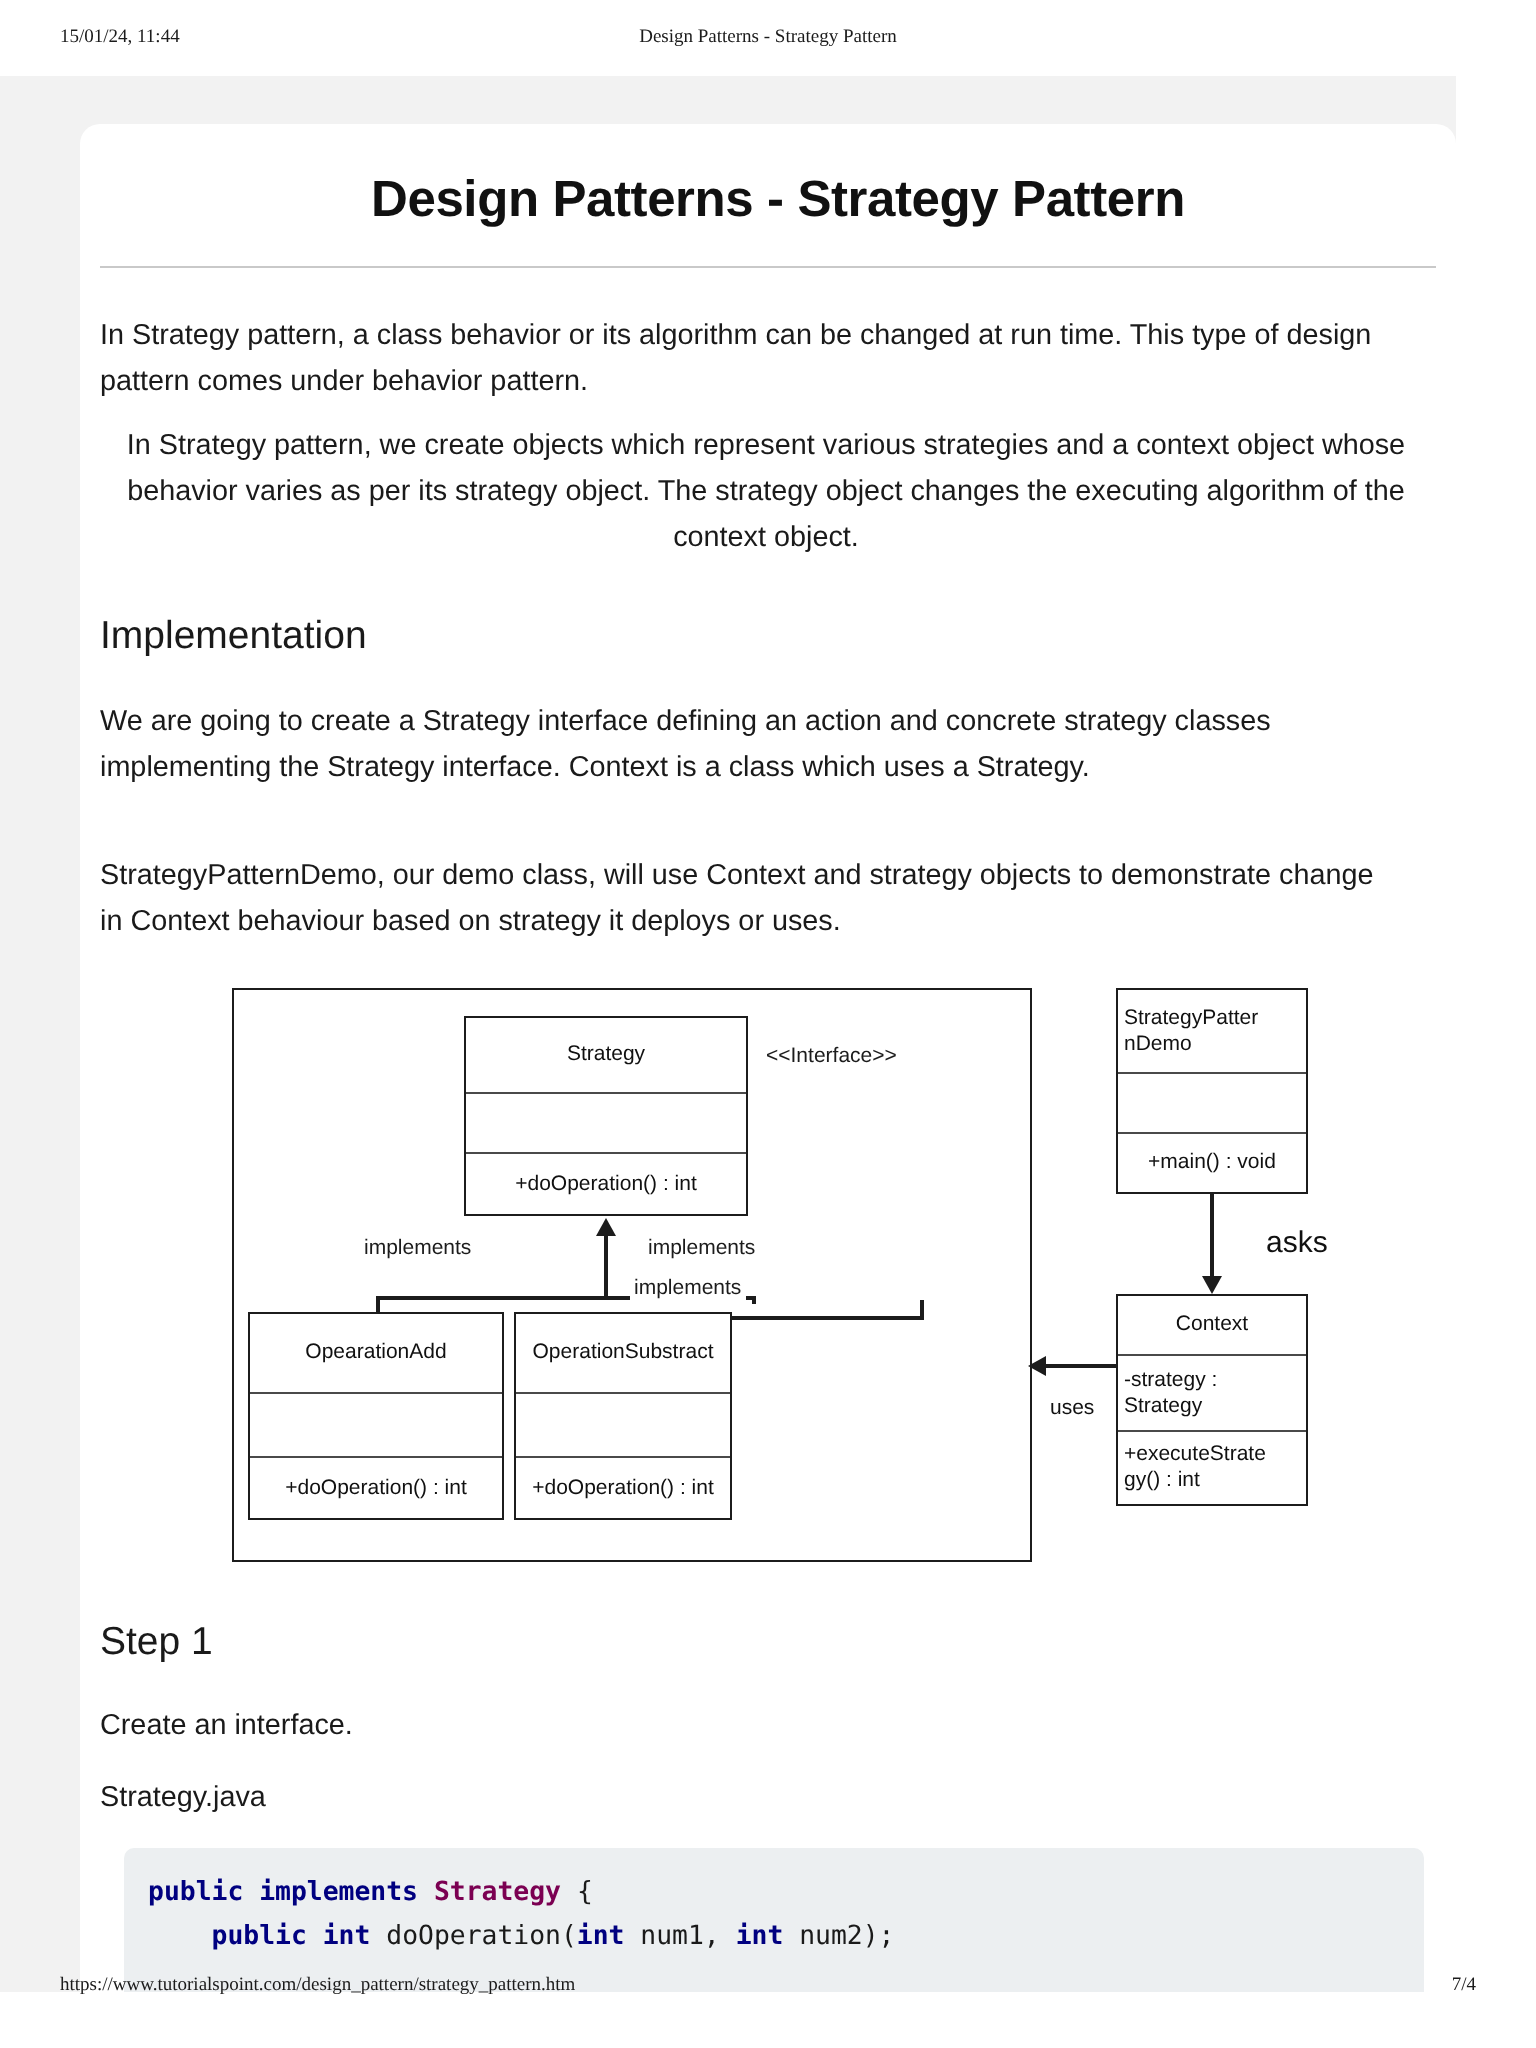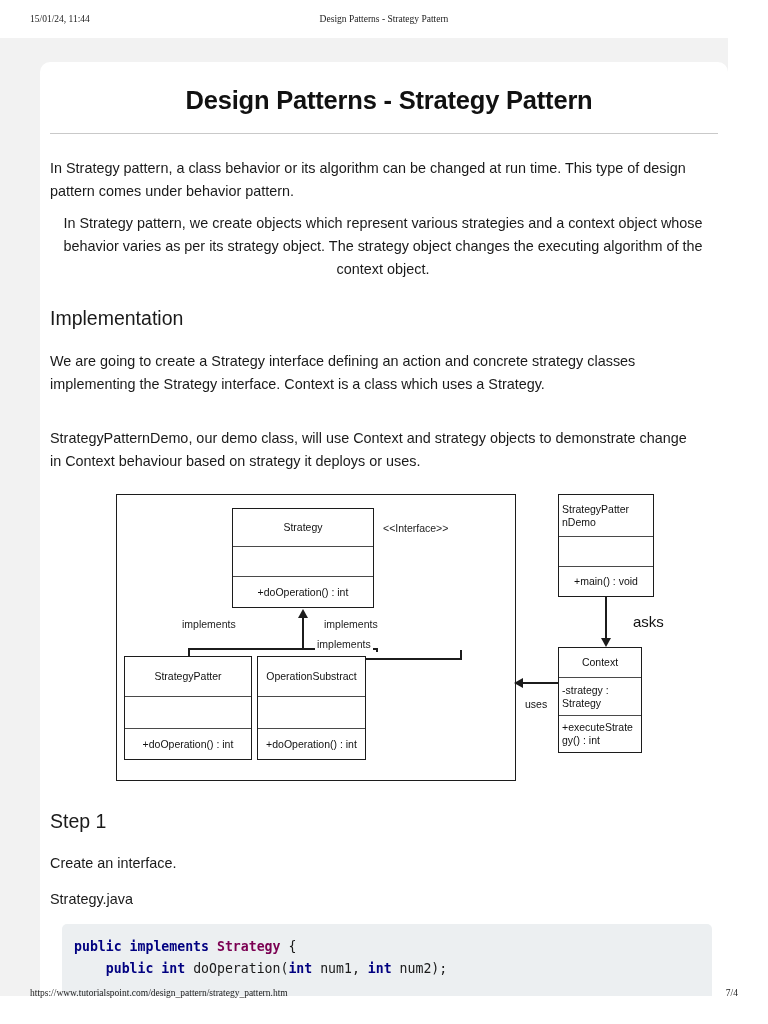--- a/index.html
+++ b/index.html
@@ -233,21 +233,21 @@
     border-bottom: 5px solid transparent;
     border-right: 9px solid #1c1c1c;
   }
 
   
   .c-demo { left: 442px; top: 4px;   width: 96px; height: 103px; }
   .c-demo .d1 { height: 42px; }
   .c-demo .d2 { height: 30px; }
   .c-demo .d3 { height: 29px; }
 
-  .c-context { left: 442px; top: 157px; width: 84px; height: 106px; }
+  .c-context { left: 442px; top: 157px; width: 96px; height: 106px; }
   .c-context .k1 { height: 30px; }
   .c-context .k2 { height: 38px; }
   .c-context .k3 { height: 36px; }
 
   .lbl-asks {
     position: absolute;
     left: 496px;
     top: 123px;
     font-size: 15px;
     white-space: nowrap;
@@ -337,21 +337,21 @@
       <div class="ln v" style="left:72px;  top:158px; height:10px;"></div>
       <div class="ln v" style="left:260px; top:158px; height:4px;"></div>
       <div class="ln h" style="left:186px; top:168px; width:160px;"></div>
       <div class="ln v" style="left:344px; top:160px; height:10px;"></div>
 
       <div class="lbl-impl impl-a">implements</div>
       <div class="lbl-impl impl-b">implements</div>
       <div class="lbl-impl impl-c">implements</div>
 
       <div class="ucls c-add">
-        <div class="seg r1 b">StrategyPatter</div>
+        <div class="seg r1 b">OpearationAdd</div>
         <div class="seg r2 b"></div>
         <div class="seg r3">+doOperation() : int</div>
       </div>
 
       <div class="ucls c-sub">
         <div class="seg r1 b">OperationSubstract</div>
         <div class="seg r2 b"></div>
         <div class="seg r3">+doOperation() : int</div>
       </div>
 

